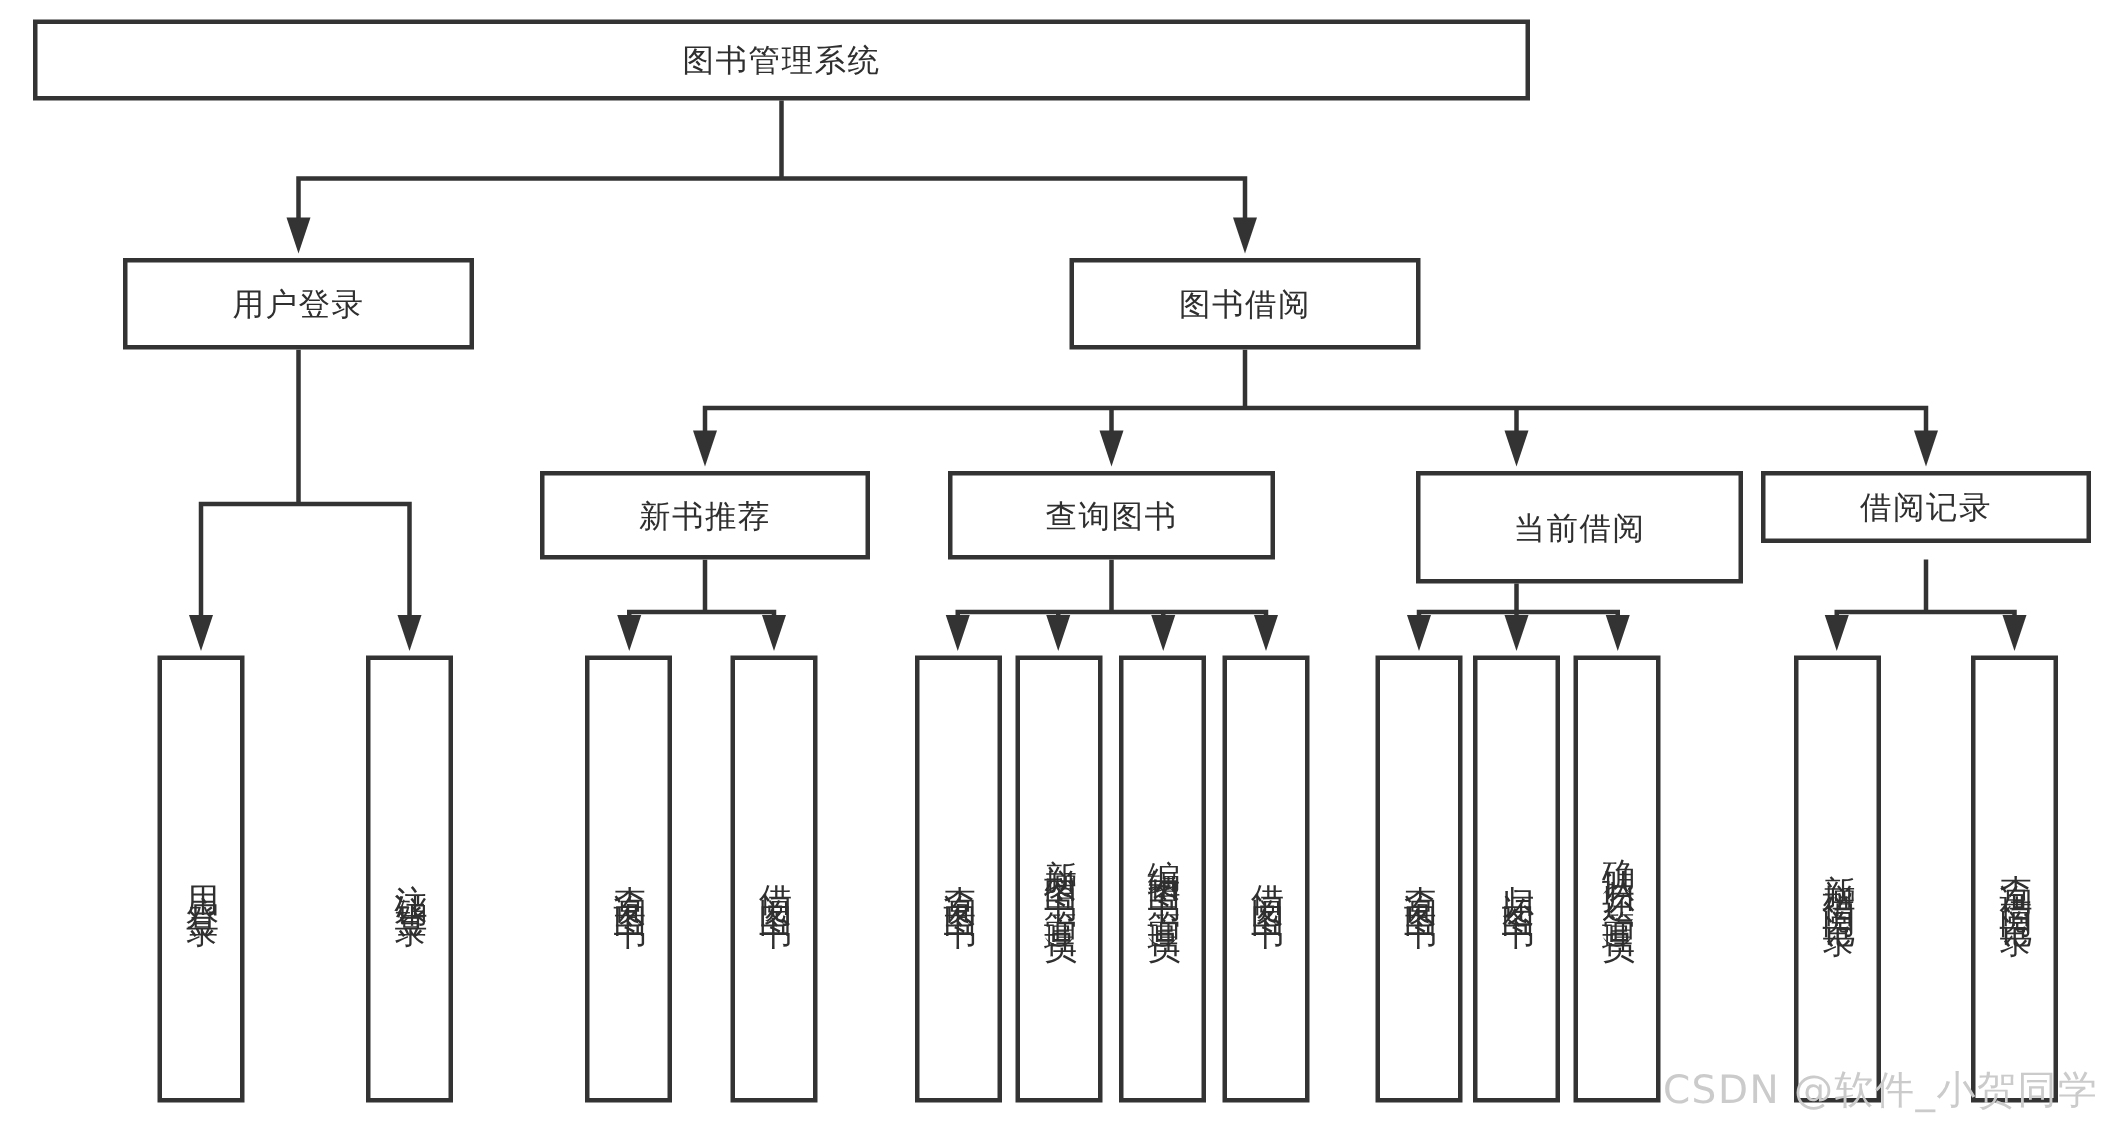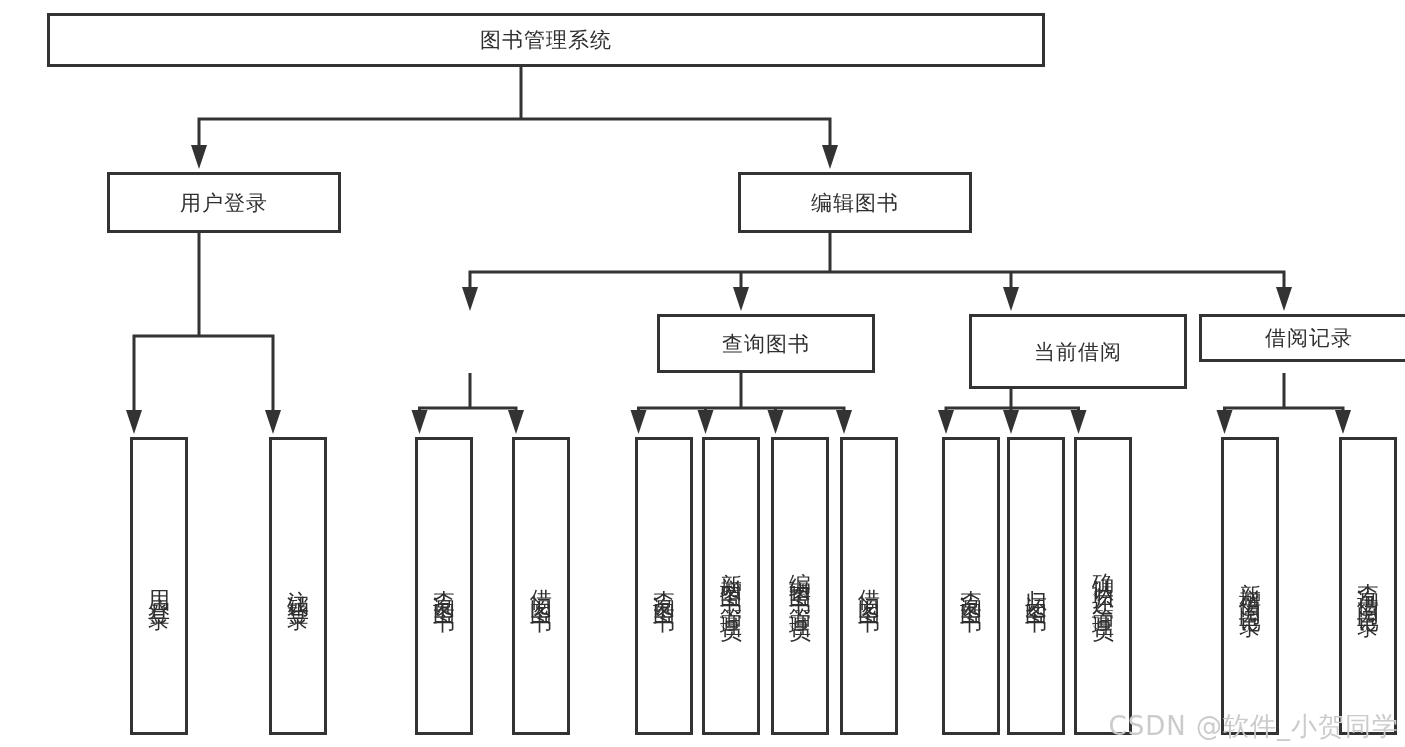--- a/index.html
+++ b/index.html
@@ -6,21 +6,20 @@
   .stage{
     position:relative;width:1405px;height:747px;background:#fff;overflow:hidden;
     font-family:"DejaVu Sans","Liberation Sans",sans-serif;
   }
   .wires{position:absolute;left:0;top:0;width:1405px;height:747px;}
   .node{
     position:absolute;box-sizing:border-box;background:#fff;
     border:3px solid var(--line,#333333);
     display:flex;align-items:center;justify-content:center;
     color:#2f2f2f;
-    margin-left:25px;
   }
   .node.h{font-size:21px;letter-spacing:1px;}
   .node.v span{
     writing-mode:vertical-rl;text-orientation:mixed;
     font-size:22px;letter-spacing:7px;line-height:1;
   }
   .watermark{
     position:absolute;right:6px;bottom:3px;z-index:5;
     font-size:26px;color:var(--watermark,#cbcbcb);
     letter-spacing:1px;white-space:nowrap;
@@ -60,22 +59,23 @@
       <polygon points="1003,410 1019,410 1011,434"></polygon>
       <polygon points="1070.5,410 1086.5,410 1078.5,434"></polygon>
       <polygon points="1216.5,410 1232.5,410 1224.5,434"></polygon>
       <polygon points="1335,410 1351,410 1343,434"></polygon>
     </g>
   </svg>
 
   <div class="node h" style="left:22px;top:13px;width:998px;height:54px">图书管理系统</div>
 
   <div class="node h" style="left:82px;top:172px;width:234px;height:61px">用户登录</div>
-  <div class="node h" style="left:713px;top:172px;width:234px;height:61px">编辑图书</div>
+  <div class="node h" style="left:713px;top:172px;width:234px;height:61px">图书借阅</div>
 
+  <div class="node h" style="left:360px;top:314px;width:220px;height:59px">新书推荐</div>
   <div class="node h" style="left:632px;top:314px;width:218px;height:59px">查询图书</div>
   <div class="node h" style="left:944px;top:314px;width:218px;height:75px">当前借阅</div>
   <div class="node h" style="left:1174px;top:314px;width:220px;height:48px">借阅记录</div>
 
   <div class="node v" style="left:105px;top:437px;width:58px;height:298px">
     <span>用户登录</span>
   </div>
   <div class="node v" style="left:244px;top:437px;width:58px;height:298px">
     <span>注销登录</span>
   </div>

